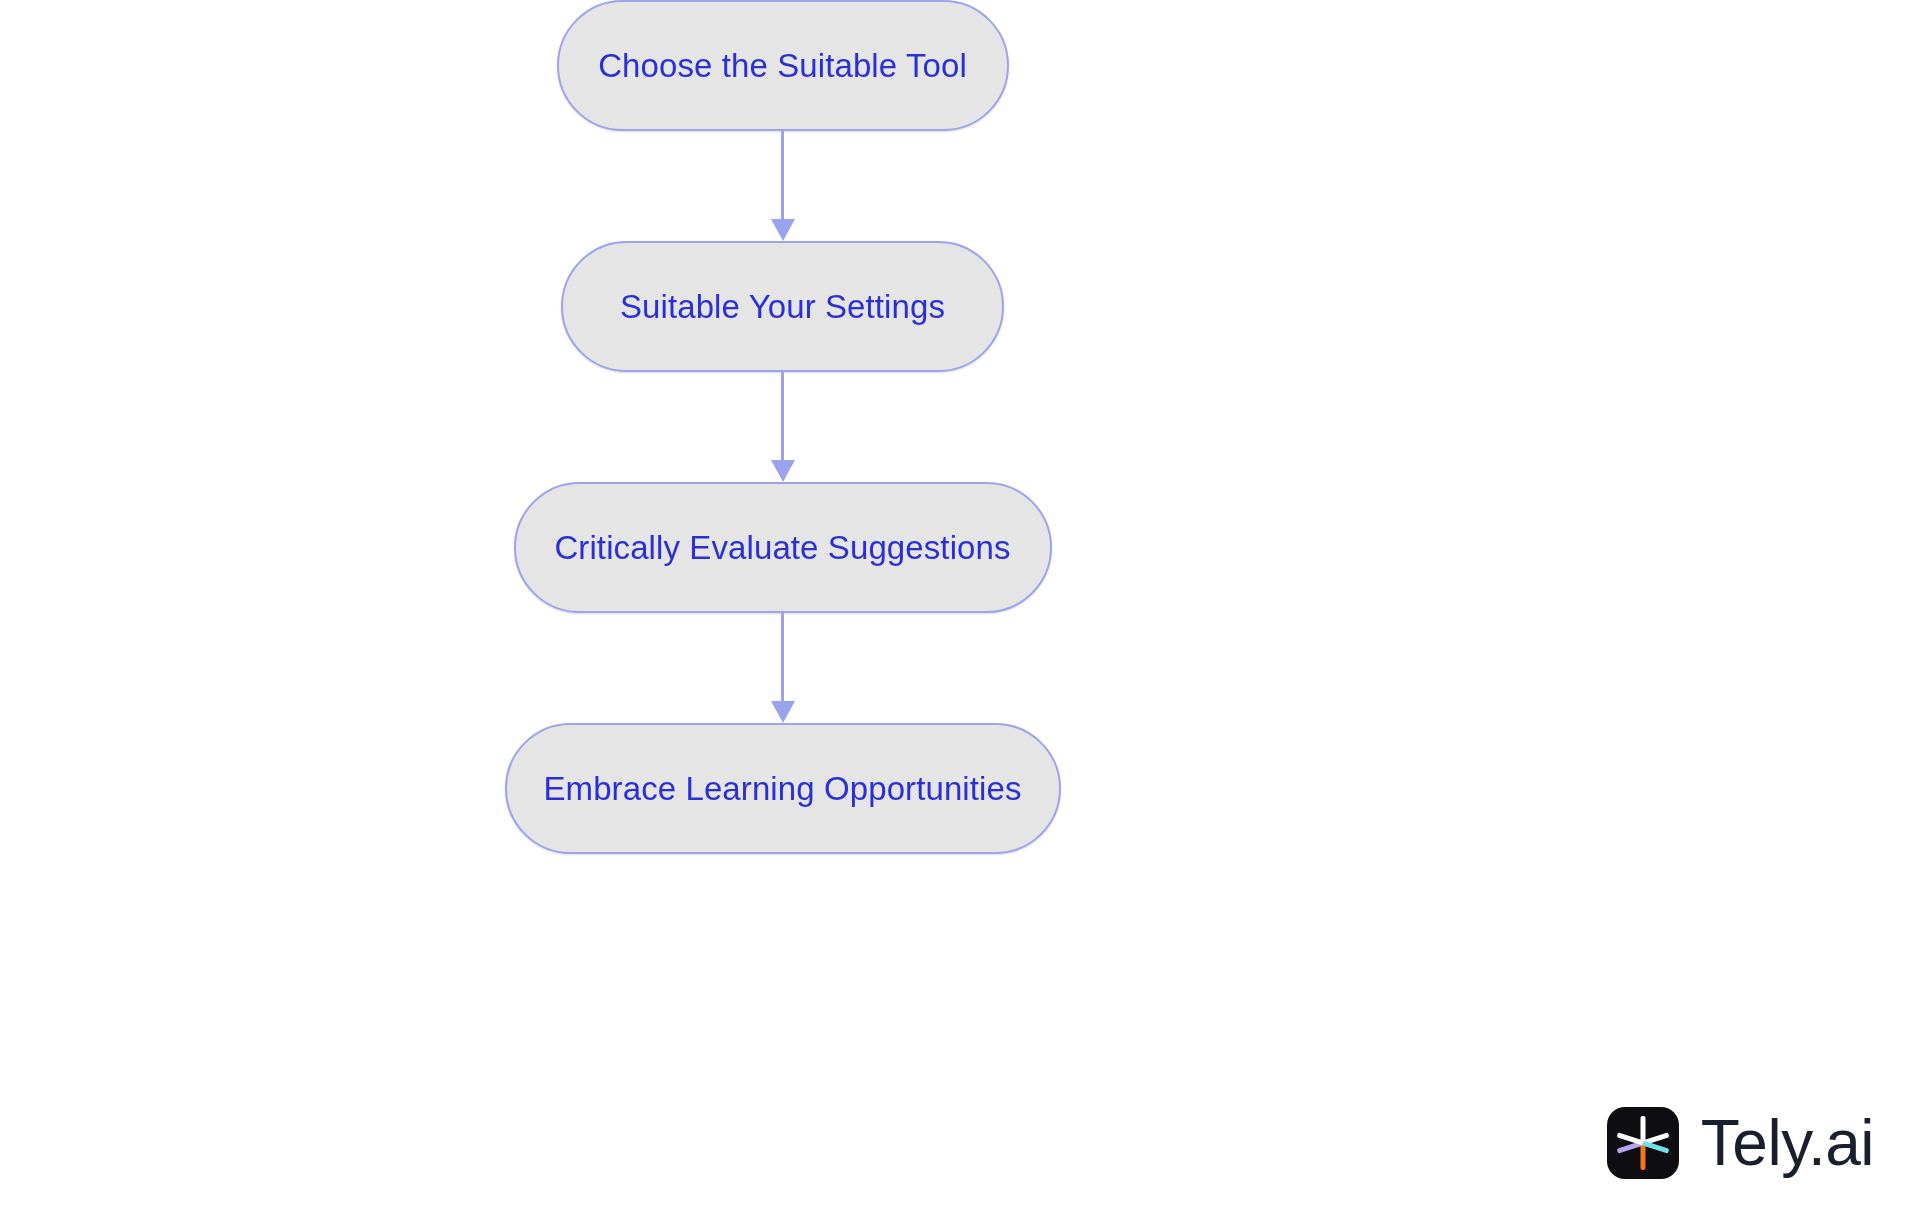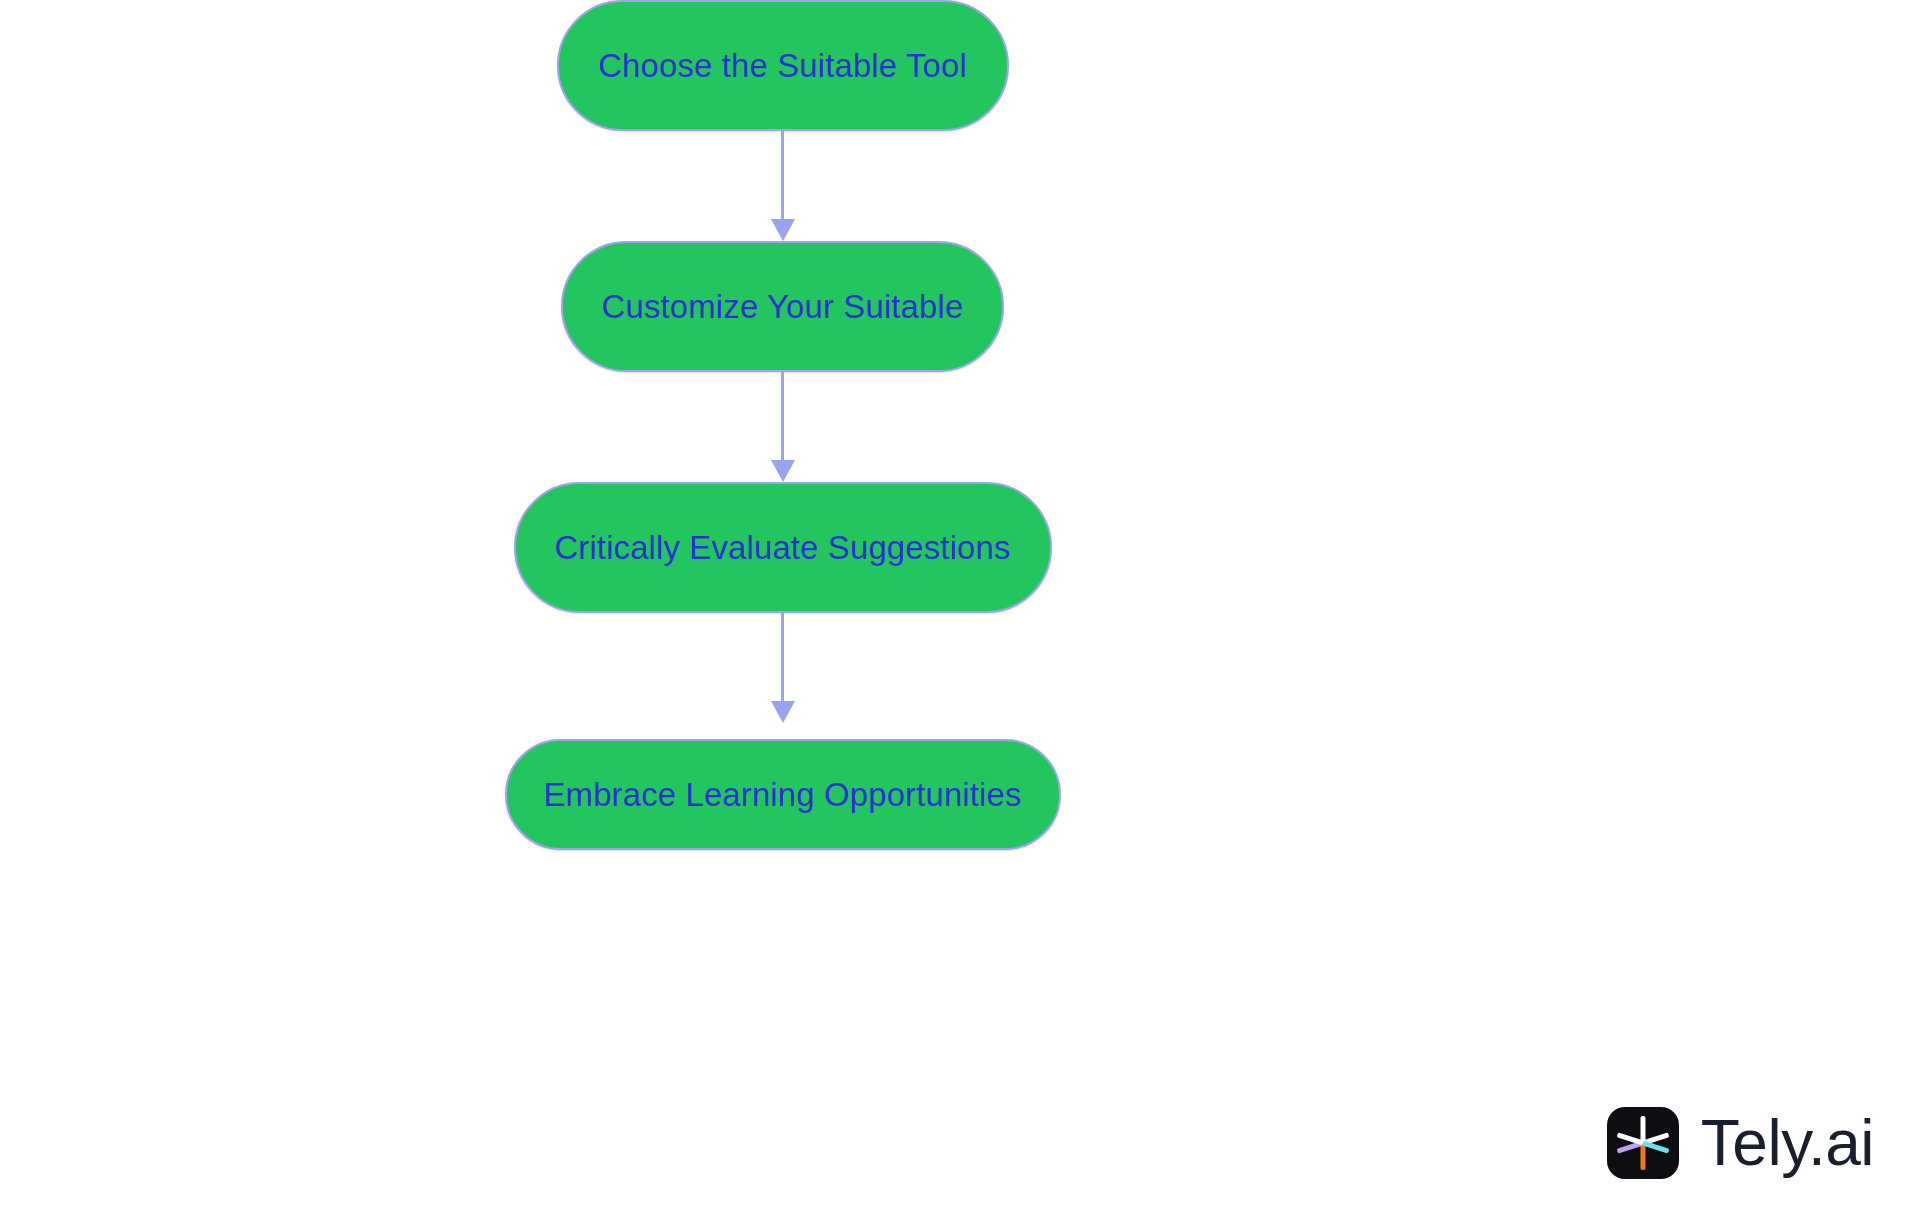--- a/index.html
+++ b/index.html
@@ -34,41 +34,41 @@
     height: 890px;
     display: flex;
     flex-direction: column;
     align-items: center;
     justify-content: flex-start;
   }
 
   
   .node {
     box-sizing: border-box;
-    background: #22c55e;
+    background: #e5e5e5;
     border: 2px solid #9ea4ec;
     border-radius: 9999px;
     display: flex;
     align-items: center;
     justify-content: center;
     color: #2b30d4;
     letter-spacing: 0.1px;
     white-space: nowrap;
     box-shadow: 0 1px 2px rgba(110,115,200,0.25);
   }
   .node-label {
     display: block;
     line-height: 1;
     font-weight: 400;
   }
 
   .node.n0 { width: 452px;  height: 131px; font-size: 33px; }
   .node.n1 { width: 443px;  height: 131px; font-size: 33px; }
   .node.n2 { width: 538px;  height: 131px; font-size: 33px; }
-  .node.n3 { width: 556px;  height: 111px; font-size: 33px; margin-top: 16px; }
+  .node.n3 { width: 556px;  height: 131px; font-size: 33px; }
 
   
   .connector {
     position: relative;
     width: 24px;
     display: flex;
     flex-direction: column;
     align-items: center;
     justify-content: flex-start;
   }
@@ -174,21 +174,21 @@
     <div class="node n0">
       <span class="node-label">Choose the Suitable Tool</span>
     </div>
 
     <div class="connector c0">
       <span class="stem"></span>
       <span class="head"></span>
     </div>
 
     <div class="node n1">
-      <span class="node-label">Customize Your Suitable</span>
+      <span class="node-label">Suitable Your Settings</span>
     </div>
 
     <div class="connector c1">
       <span class="stem"></span>
       <span class="head"></span>
     </div>
 
     <div class="node n2">
       <span class="node-label">Critically Evaluate Suggestions</span>
     </div>

